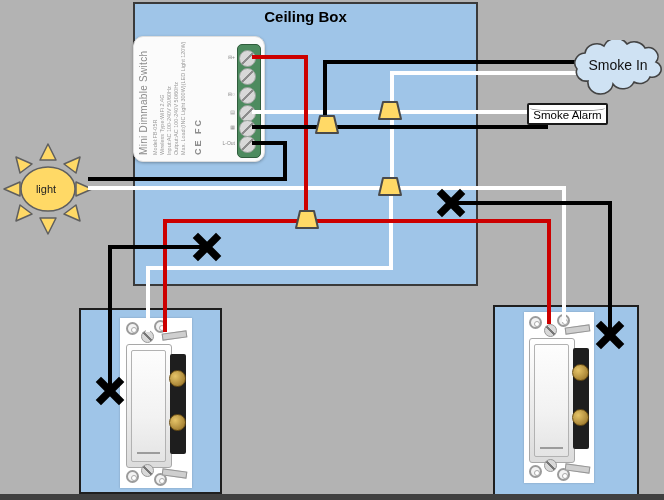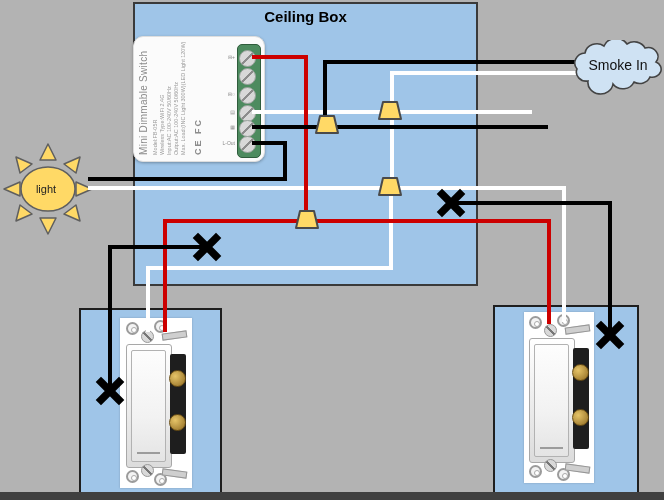--- a/index.html
+++ b/index.html
@@ -1,19 +1,19 @@
 <!DOCTYPE html>
 <html><head>
 <meta charset="utf-8">
 <style>
   html,body{margin:0;padding:0;background:#888;}
   #canvas{
     position:relative;width:664px;height:500px;overflow:hidden;
     background:#b3b3b3;font-family:"Liberation Sans",sans-serif;
-    border-bottom:8px solid #404040;box-sizing:border-box;
+    border-bottom:6px solid #404040;box-sizing:border-box;
   }
   
   .jbox{position:absolute;background:#9fc5e8;box-sizing:border-box;}
   #ceiling-box{left:133px;top:2px;width:345px;height:284px;border:2px solid #3a3a3a;}
   #left-box{left:79px;top:308px;width:143px;height:186px;border:2px solid #1f1f1f;}
   #right-box{left:493px;top:305px;width:146px;height:195px;border:2px solid #1f1f1f;}
   #ceiling-title{position:absolute;left:133px;top:8px;width:345px;text-align:center;
     font-size:15px;font-weight:bold;color:#000;}
   
   #device-body{position:absolute;left:133px;top:36px;width:130px;height:124px;
@@ -177,14 +177,18 @@
       <path d="M442,194 L460,212 M460,194 L442,212"></path>
       <path d="M601,326 L619,344 M619,326 L601,344"></path>
     </g>
   </svg>
 
   <svg id="cloud-svg" width="93" height="58" viewBox="0 0 93 58">
     <path d="M17,41 a10,9 0 0 1 -11,-12 a11,10 0 0 1 8,-16 a12,11 0 0 1 19,-7 a13,12 0 0 1 23,-2 a12,11 0 0 1 18,4 a10,9 0 0 1 11,14 a9,8 0 0 1 -6,15 a11,10 0 0 1 -16,5 a12,11 0 0 1 -21,2 a11,10 0 0 1 -25,-3 z" fill="#cfe2f3" stroke="#434343" stroke-width="1.6"></path>
   </svg>
   <div id="line-in-label">Smoke In</div>
 
+  <div id="smoke-alarm">
+    <div class="can-curve"></div>
+    <div class="sa-text">Smoke Alarm</div>
+  </div>
 
 </div>
 
 </body></html>

